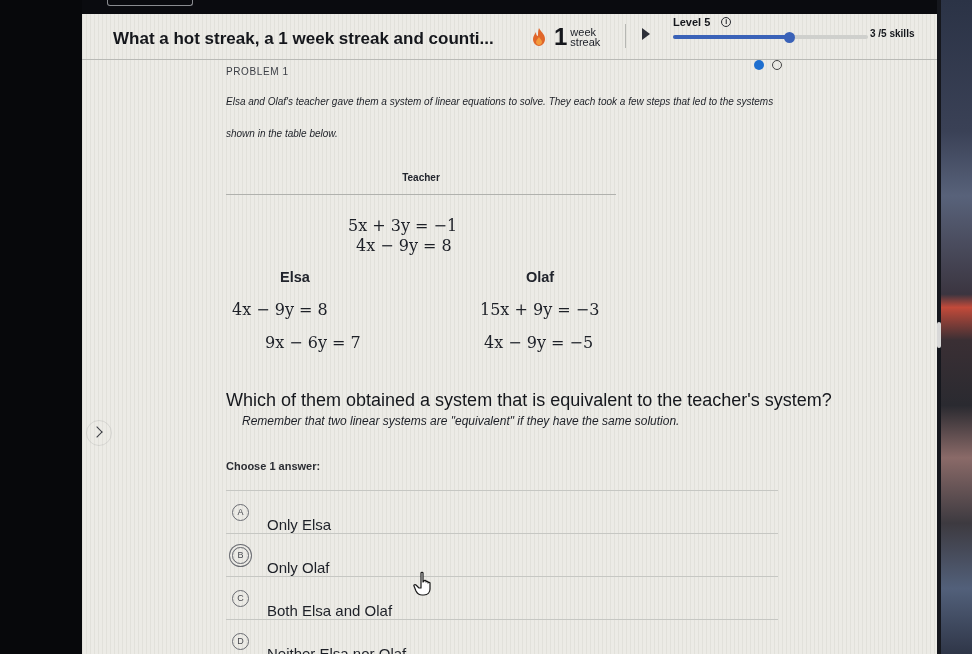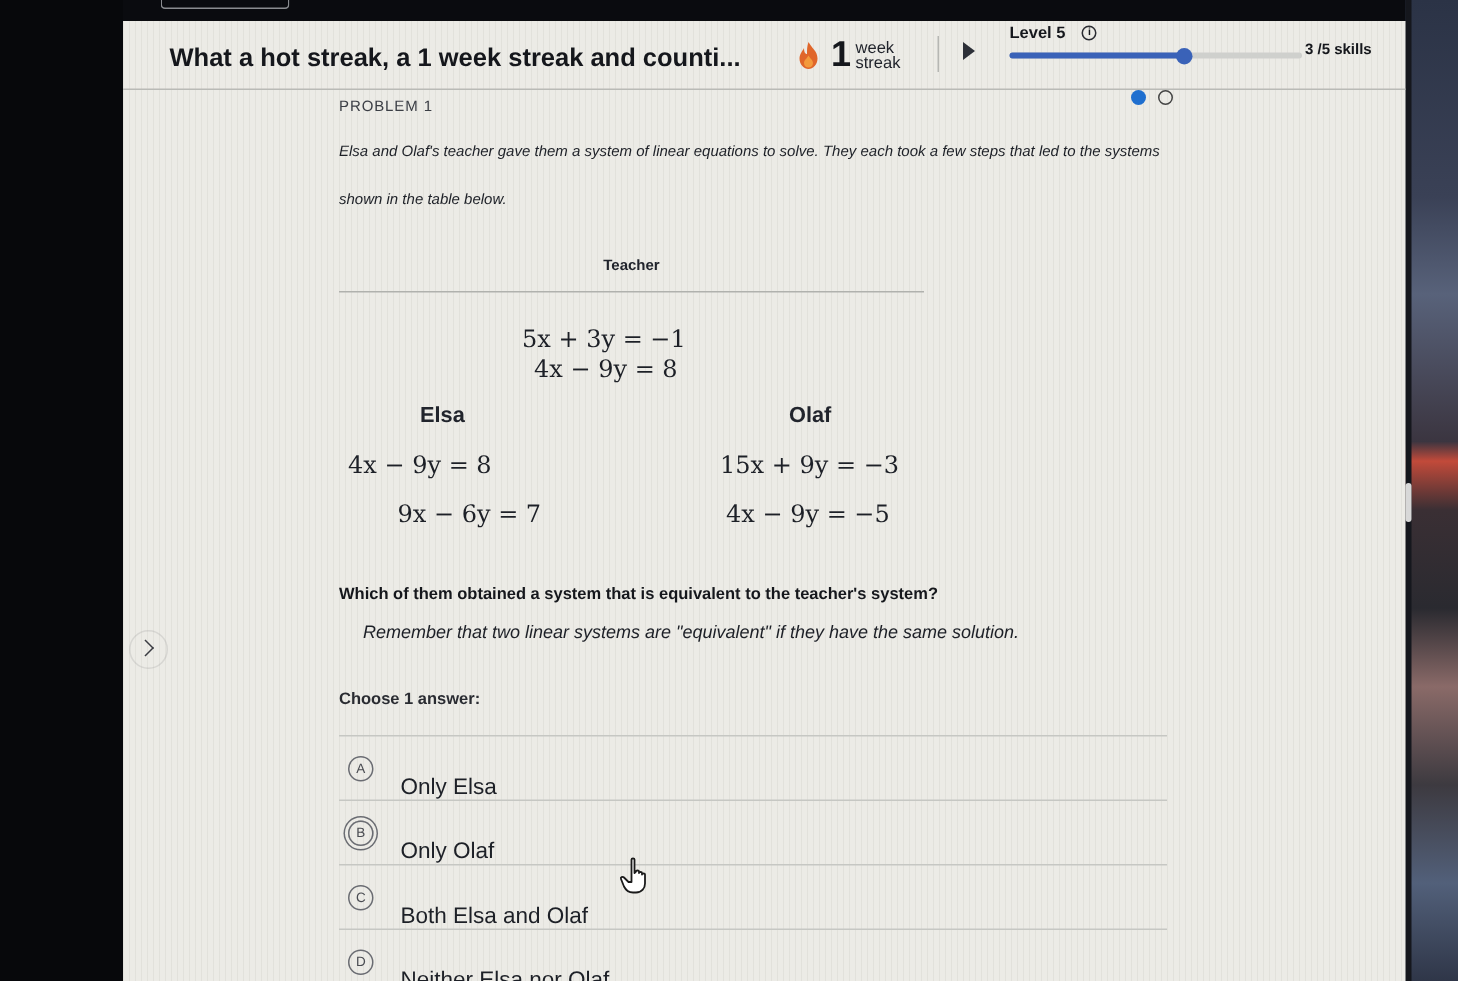--- a/index.html
+++ b/index.html
@@ -38,21 +38,21 @@
   .dot { width: 10px; height: 10px; border-radius: 50%; }
   .dot.active { background: #1f6fcf; }
   .dot.inactive { border: 1.5px solid #444; background: transparent; }
   .intro { position: absolute; left: 0; top: 26px; width: 570px; font-size: 10px; line-height: 32px; color: #1d2027; font-style: italic; }
 
   .table-wrap { position: absolute; left: 0; top: 112px; width: 390px; }
   .th-teacher { position: absolute; left: 0; top: 0; width: 390px; text-align: center; font-size: 10px; font-weight: bold; padding-bottom: 6px; border-bottom: 1px solid #b0b1ad; height: 23px; }
   .eq { position: absolute; font-family: "DejaVu Serif", "Liberation Serif", serif; font-size: 16px; color: #1d2027; white-space: nowrap; }
   .col-head { position: absolute; font-size: 14.5px; font-weight: bold; }
 
-  .question { position: absolute; left: 0; top: 330px; font-size: 11px; font-weight: bold; color: #15171c; white-space: nowrap; }
+  .question { position: absolute; left: 0; top: 330px; font-size: 18px; font-weight: normal; color: #15171c; white-space: nowrap; }
   .hint { position: absolute; left: 16px; top: 354px; font-size: 12px; font-style: italic; color: #1d2027; white-space: nowrap; }
   .choose { position: absolute; left: 0; top: 400px; font-size: 11px; color: #2a2c32; font-weight: bold; }
 
   .choices { position: absolute; left: 0; top: 430px; width: 552px; }
   .choice { position: relative; height: 43px; border-top: 1px solid #c6c7c3; display: flex; align-items: center; }
   .choice .letter { width: 17px; height: 17px; margin-left: 6px; border: 1px solid #6a6c72; border-radius: 50%; font-size: 9px; text-align: center; line-height: 15px; color: #4a4c52; }
   .choice .letter.hover { box-shadow: 0 0 0 2px #ecebe6, 0 0 0 3px #6a6c72; }
   .choice .text { margin-left: 18px; font-size: 15px; color: #1d2027; margin-top: 24px; }
 
   .cursor { position: absolute; left: 413px; top: 571px; width: 24px; height: 26px; }

